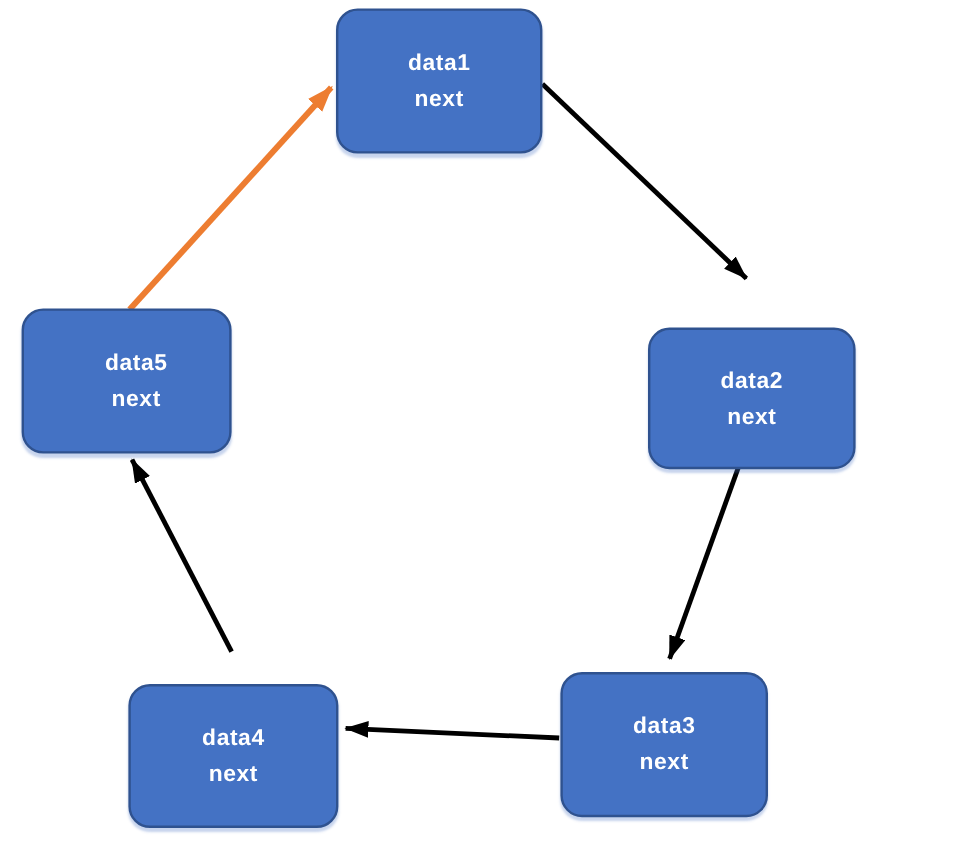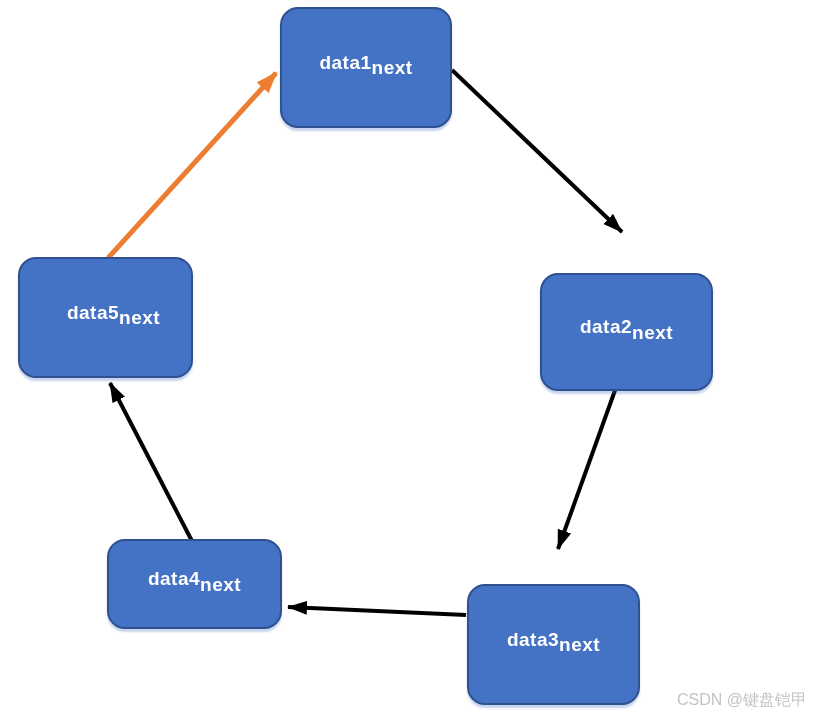--- a/index.html
+++ b/index.html
@@ -24,21 +24,21 @@
     left:0;top:0;
     width:813px;height:719px;
   }
   .node{
     position:absolute;
     background:var(--node-fill);
     border:2px solid var(--node-border);
     border-radius:18px;
     box-shadow:0 3px 2px rgba(68,114,196,0.30);
     display:flex;
-    flex-direction:row;
+    flex-direction:column;
     align-items:center;
     justify-content:center;
     color:var(--node-text);
     font-size:19px;
     font-weight:bold;
     letter-spacing:0.5px;
     line-height:1.0;
   }
   .node .node-label{margin-bottom:11px;}
   .watermark{
@@ -72,27 +72,26 @@
     </svg>
   <div id="nodes">
       <div class="node" style="left: 280px; top: 7px; width: 172px; height: 121px;">
     <div class="node-label">data1</div>
     <div class="node-field">next</div>
   </div>
       <div class="node" style="left: 540px; top: 237px; width: 173px; height: 118px; margin-top: 36px;">
     <div class="node-label">data2</div>
     <div class="node-field">next</div>
   </div>
-      <div class="node" style="left: 467px; top: 584px; width: 173px; height: 121px; justify-content: center;">
+      <div class="node" style="left: 467px; top: 560px; width: 173px; height: 121px; justify-content: center;">
     <div class="node-label">data3</div>
     <div class="node-field">next</div>
   </div>
-      <div class="node" style="left: 107px; top: 539px; width: 175px; height: 90px;">
+      <div class="node" style="left: 107px; top: 570px; width: 175px; height: 120px;">
     <div class="node-label">data4</div>
     <div class="node-field">next</div>
   </div>
       <div class="node" style="left: 18px; top: 257px; width: 175px; height: 121px; padding-left: 16px;">
     <div class="node-label">data5</div>
     <div class="node-field">next</div>
   </div>
     </div>
-  <div class="watermark">CSDN @键盘铠甲</div>
 </div>
 
 </body></html>

